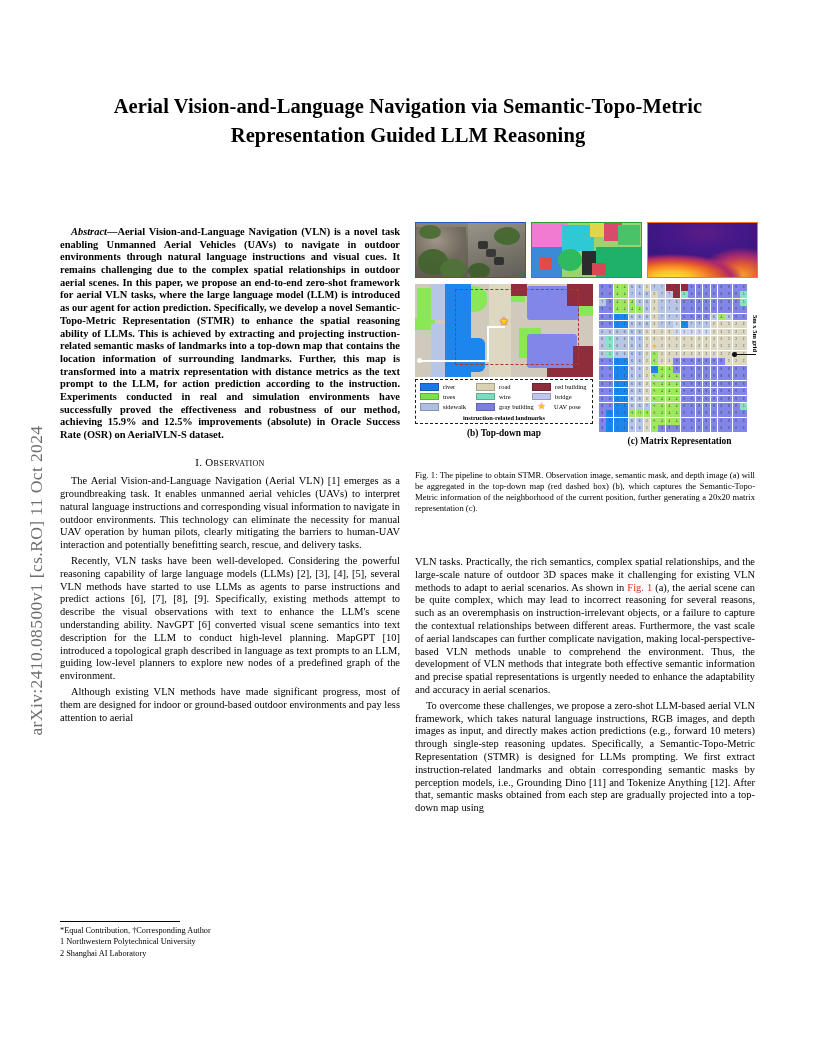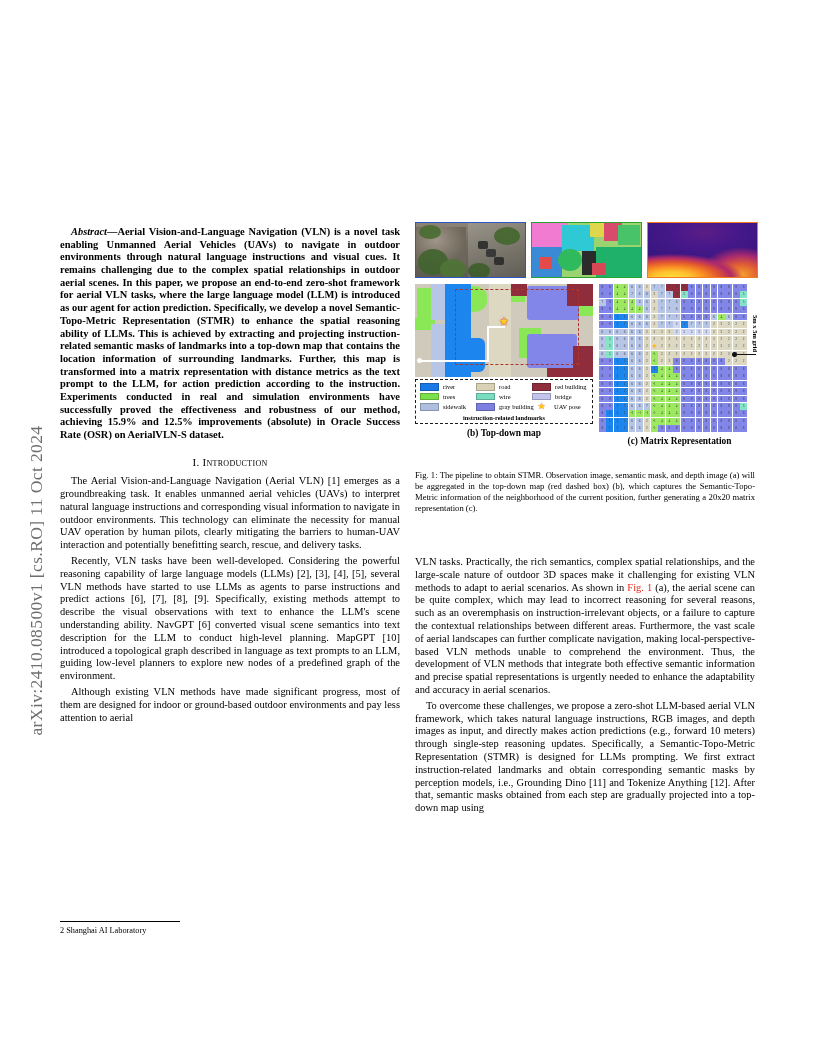--- a/index.html
+++ b/index.html
@@ -225,35 +225,38 @@
     text-align:justify;
   }
 </style>
 </head>
 <body>
 
 <div class="page">
 
   <div class="arxiv-stamp">arXiv:2410.08500v1  [cs.RO]  11 Oct 2024</div>
 
+  <div class="title">Aerial Vision-and-Language Navigation via Semantic-Topo-Metric Representation Guided LLM Reasoning</div>
 
   <div class="col col-left">
     <p class="abstract">
       <span class="lbl">Abstract—</span><span>Aerial Vision-and-Language Navigation (VLN) is a novel task enabling Unmanned Aerial Vehicles (UAVs) to navigate in outdoor environments through natural language instructions and visual cues. It remains challenging due to the complex spatial relationships in outdoor aerial scenes. In this paper, we propose an end-to-end zero-shot framework for aerial VLN tasks, where the large language model (LLM) is introduced as our agent for action prediction. Specifically, we develop a novel Semantic-Topo-Metric Representation (STMR) to enhance the spatial reasoning ability of LLMs. This is achieved by extracting and projecting instruction-related semantic masks of landmarks into a top-down map that contains the location information of surrounding landmarks. Further, this map is transformed into a matrix representation with distance metrics as the text prompt to the LLM, for action prediction according to the instruction. Experiments conducted in real and simulation environments have successfully proved the effectiveness and robustness of our method, achieving 15.9% and 12.5% improvements (absolute) in Oracle Success Rate (OSR) on AerialVLN-S dataset.</span>
     </p>
 
-    <h2 class="section">I.  Introduction</h2>
+    <h2 class="section">I.  Observation</h2>
 
     <p class="para">The Aerial Vision-and-Language Navigation (Aerial VLN) [1] emerges as a groundbreaking task. It enables unmanned aerial vehicles (UAVs) to interpret natural language instructions and corresponding visual information to navigate in outdoor environments. This technology can eliminate the necessity for manual UAV operation by human pilots, clearly mitigating the barriers to human-UAV interaction and potentially benefitting search, rescue, and delivery tasks.</p>
     <p class="para">Recently, VLN tasks have been well-developed. Considering the powerful reasoning capability of large language models (LLMs) [2], [3], [4], [5], several VLN methods have started to use LLMs as agents to parse instructions and predict actions [6], [7], [8], [9]. Specifically, existing methods attempt to describe the visual observations with text to enhance the LLM's scene understanding ability. NavGPT [6] converted visual scene semantics into text description for the LLM to conduct high-level planning. MapGPT [10] introduced a topological graph described in language as text prompts to an LLM, guiding low-level planners to explore new nodes of a predefined graph of the environment.</p>
     <p class="para">Although existing VLN methods have made significant progress, most of them are designed for indoor or ground-based outdoor environments and pay less attention to aerial</p>
   </div>
 
   <div class="fn-rule"></div>
   <div class="footnotes">
+    <p class="fn">*Equal Contribution, †Corresponding Author</p>
+    <p class="fn">1 Northwestern Polytechnical University</p>
     <p class="fn">2 Shanghai AI Laboratory</p>
   </div>
 
   <div class="figure">
 
     <div class="obs-row">
 
       <div class="obs-img">
         <div class="rgb-scene"></div>
         <div class="leaf" style="left:2px;top:26px;width:30px;height:26px;background:#41642f;"></div>

